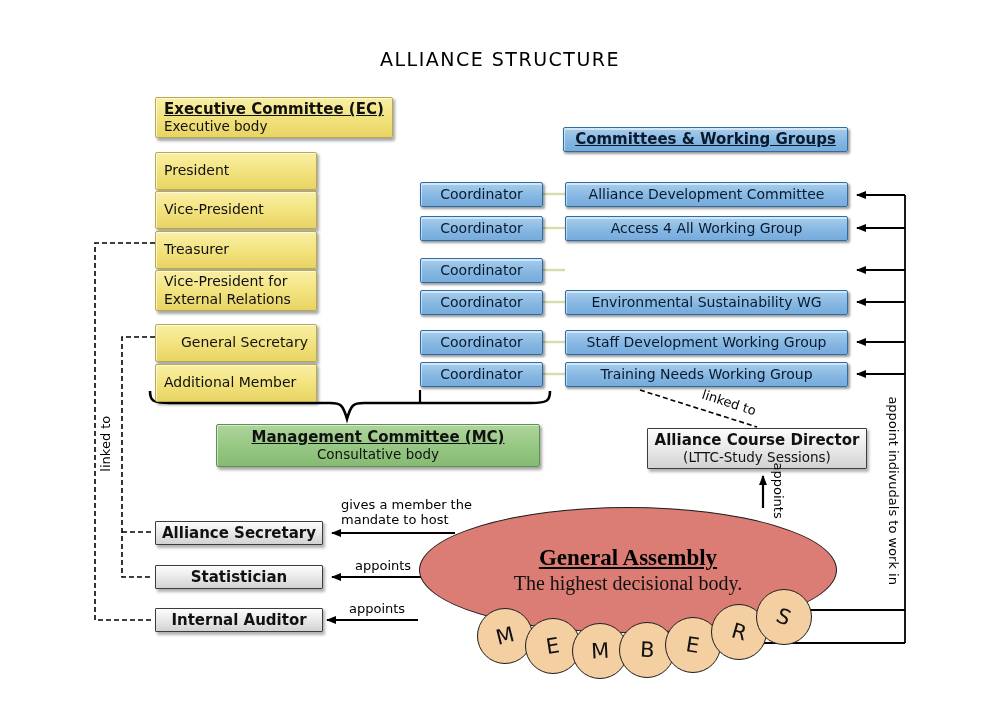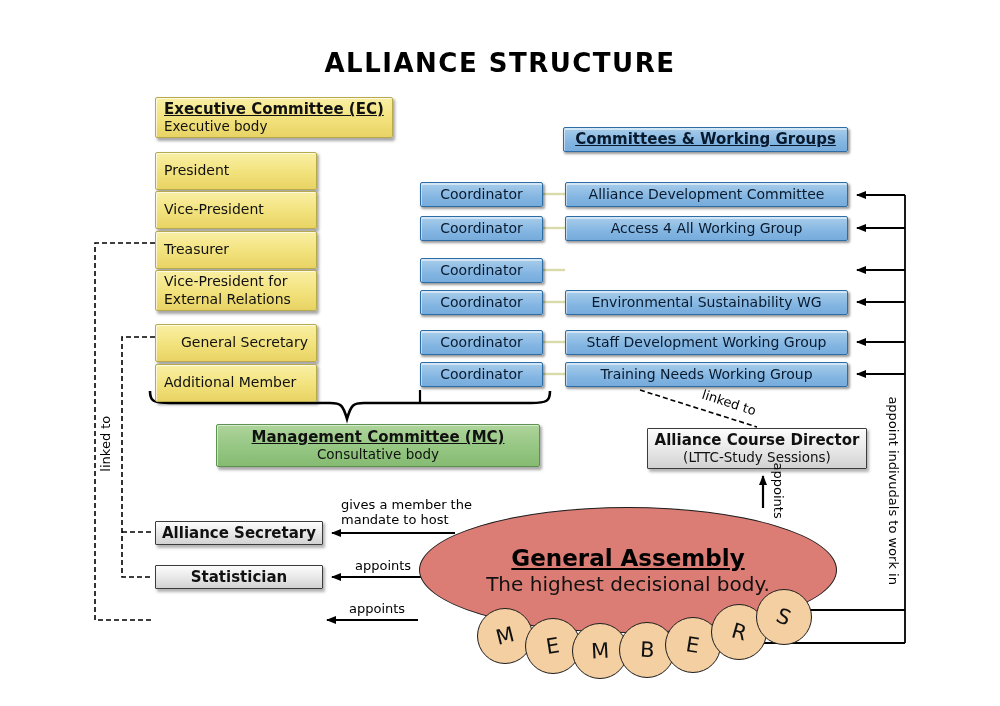--- a/index.html
+++ b/index.html
@@ -3,21 +3,21 @@
 <meta charset="utf-8">
 <style>
   html,body{margin:0;padding:0;background:#fff;}
   #canvas{
     position:relative;width:1000px;height:706px;background:#fff;overflow:hidden;
     font-family:"DejaVu Sans","Liberation Sans",sans-serif;color:#111;
   }
   .abs{position:absolute;box-sizing:border-box;}
   #title{
     left:0;top:48px;width:1000px;text-align:center;
-    font-size:26px;font-weight:bold;letter-spacing:1.5px;color:#000;
+    font-size:19px;font-weight:normal;letter-spacing:1.5px;color:#000;
   }
   .box{
     position:absolute;box-sizing:border-box;display:flex;flex-direction:column;
     justify-content:center;font-size:14px;line-height:1.22;
   }
   .yellow{
     background:linear-gradient(180deg,#f9efa4 0%,#f2e27c 55%,#e8d364 100%);
     border:1px solid #b7a94e;border-radius:2px;
     box-shadow:2px 2.5px 3px rgba(0,0,0,.35), inset 1px 1px 0 rgba(255,255,255,.65);
     padding:18px 8px;align-items:flex-start;
@@ -41,21 +41,21 @@
     align-items:center;text-align:center;font-weight:bold;font-size:15px;
   }
   .hdr{font-weight:bold;text-decoration:underline;font-size:15px;}
   .sub{font-size:13.5px;}
   .label{position:absolute;font-size:13px;color:#000;line-height:1.18;white-space:nowrap;}
   .vlabel{transform:rotate(90deg);text-align:center;}
   .vlabel-ccw{transform:rotate(-90deg);text-align:center;}
   #ga-ellipse{
     left:419px;top:507px;width:418px;height:126px;border-radius:50%;
     background:#dc7d75;border:1.6px solid #1d1d1d;
-    display:flex;flex-direction:column;align-items:center;justify-content:center;
+    display:flex;flex-direction:column;align-items:center;justify-content:center;font-family:Liberation Serif, serif;
   }
   #ga-title{font-size:23px;font-weight:bold;text-decoration:underline;color:#000;}
   #ga-sub{font-size:20px;margin-top:1px;}
   .member{
     position:absolute;width:54px;height:54px;border-radius:50%;
     background:#f4cfa1;border:1.6px solid #1d1d1d;
     display:flex;align-items:center;justify-content:center;
     font-size:21px;color:#111;
   }
   svg.overlay{position:absolute;left:0;top:0;pointer-events:none;}
@@ -194,20 +194,23 @@
     <span>Alliance Course Director</span>
     <span class="sub" style="font-weight:normal;">(LTTC-Study Sessions)</span>
   </div>
 
   <div class="box gray" style="left:155px;top:521px;width:168px;height:24px;">
     <span>Alliance Secretary</span>
   </div>
   <div class="box gray" style="left:155px;top:565px;width:168px;height:24px;">
     <span>Statistician</span>
   </div>
+  <div class="box gray" style="left:155px;top:608px;width:168px;height:24px;">
+    <span>Internal Auditor</span>
+  </div>
 
   <div id="ga-ellipse" class="abs">
     <div id="ga-title">General Assembly</div>
     <div id="ga-sub">The highest decisional body.</div>
   </div>
 
   <div class="member" style="left:477px;top:608px;">
       <span style="transform:rotate(-14deg);">M</span>
     </div>
   <div class="member" style="left:525px;top:618px;">

